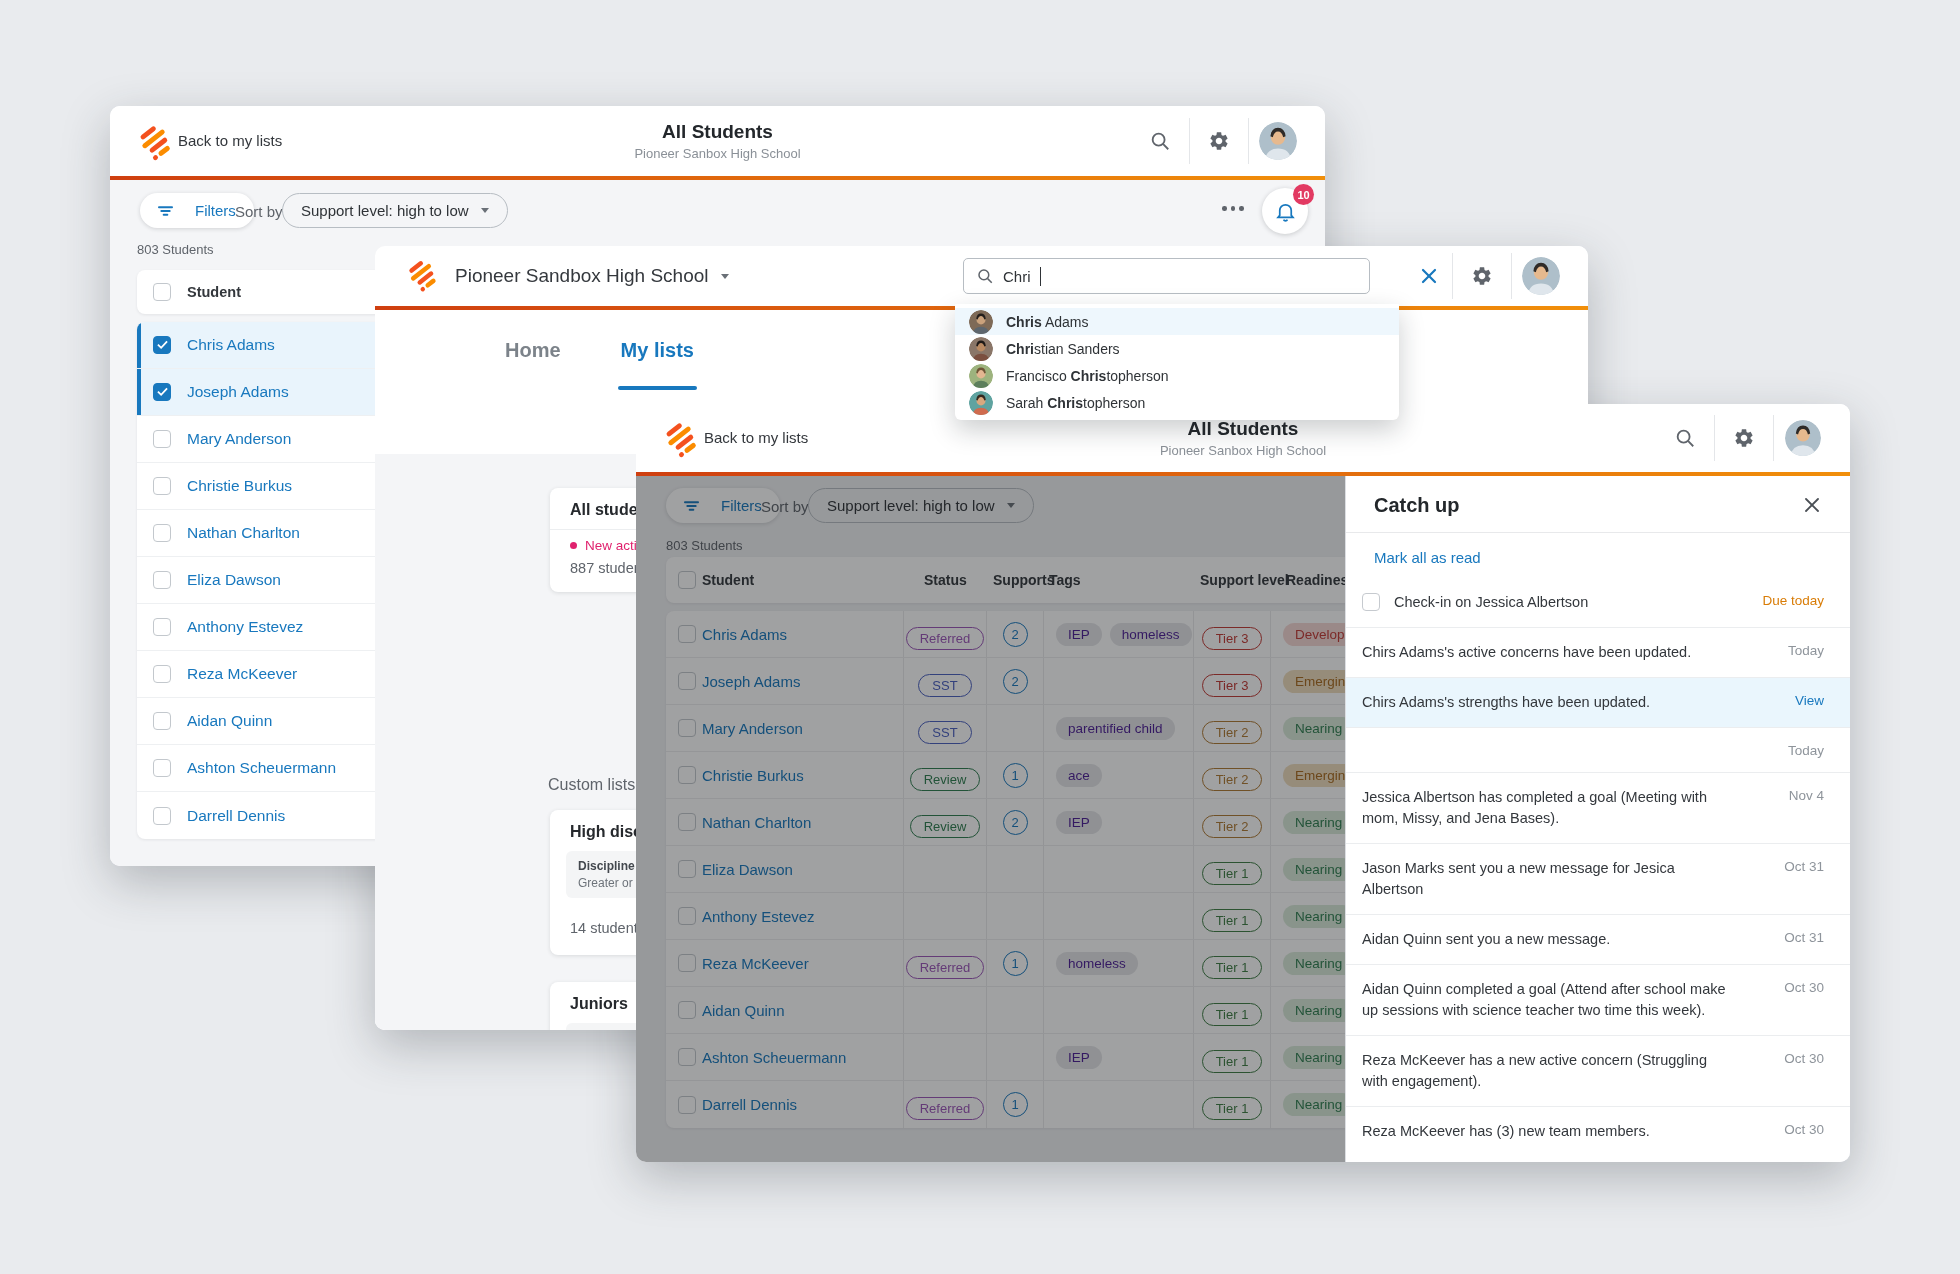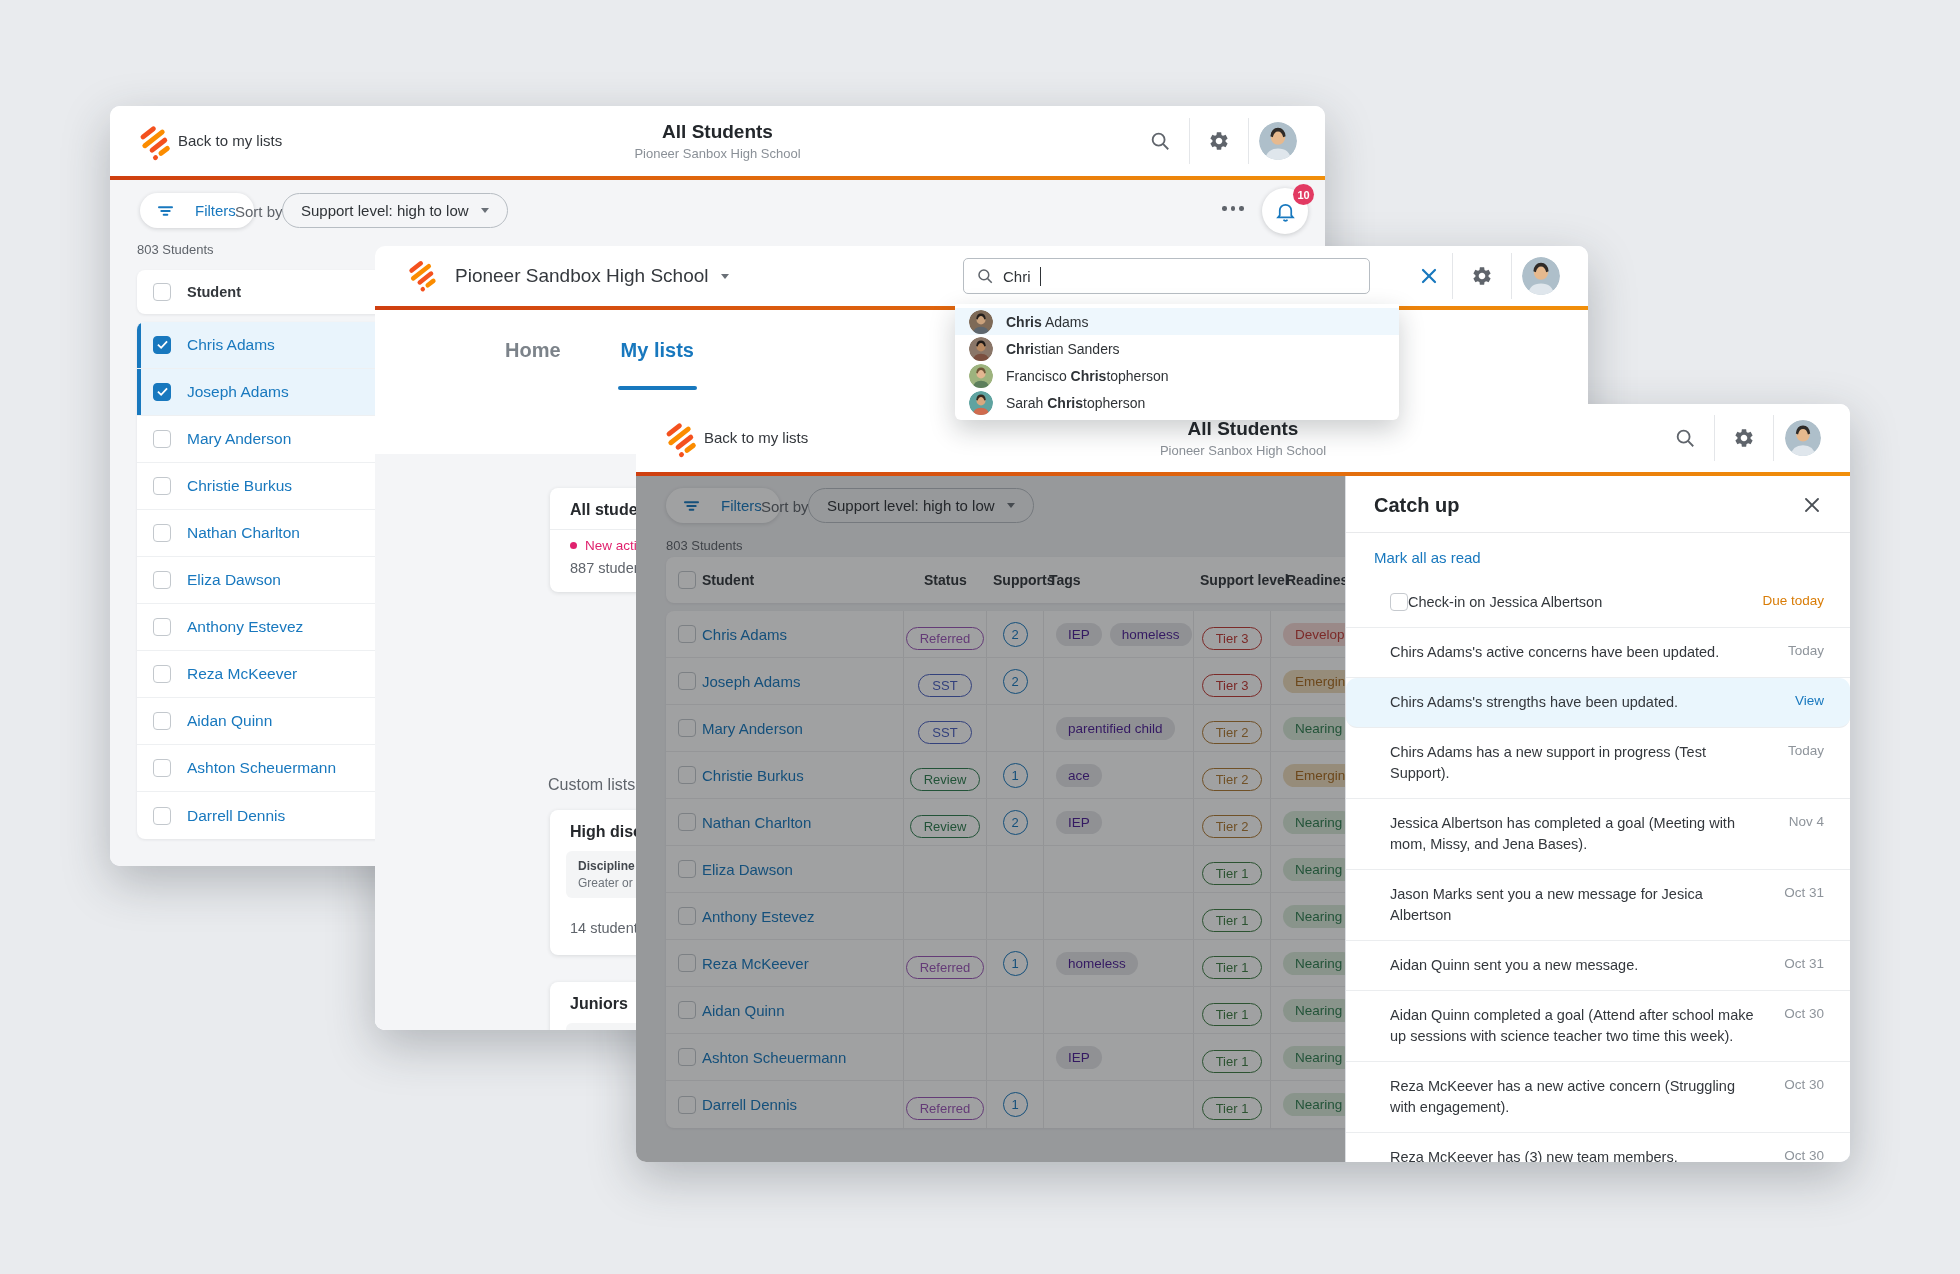--- a/index.html
+++ b/index.html
@@ -113,23 +113,23 @@
   .rpill.nearing{background:#d9ead9;color:#2e7d4f;}
 
   .scrim{position:absolute;left:0;top:0;width:709px;bottom:0;background:rgba(18,19,22,.40);z-index:5;}
   .panel{position:absolute;right:0;top:0;width:505px;bottom:0;background:#fff;border-left:1px solid #dcdee2;z-index:6;
         border-radius:0 0 10px 0;overflow:hidden;}
   .phead{display:flex;align-items:center;justify-content:space-between;padding:15px 24px 13px 28px;border-bottom:1px solid #e8e9eb;}
   .ptitle{font-size:20px;font-weight:bold;color:#23272b;}
   .pclose{width:28px;height:28px;display:flex;align-items:center;justify-content:center;cursor:pointer;}
   .markall{padding:16px 28px 6px;font-size:15px;color:#1878be;cursor:pointer;}
   .citems{margin-top:6px;}
-  .citem{display:flex;align-items:flex-start;padding:14px 26px 14px 44px;border-bottom:1px solid #ebedef;}
+  .citem{display:flex;align-items:flex-start;gap:14px;padding:14px 26px 14px 16px;border-bottom:1px solid #ebedef;}
   .citem:last-child{border-bottom:none;}
-  .citem.highlight{background:#eaf6fd;border-radius:11px;}
+  .citem.highlight{background:#eaf6fd;}
   .ctext{flex:1;font-size:14.5px;color:#33373c;line-height:1.45;max-width:370px;}
   .cmeta{margin-left:auto;font-size:13.5px;color:#8e949b;white-space:nowrap;padding-top:1px;}
   .cmeta.due{color:#d97c06;}
   .cmeta.link{color:#1878be;cursor:pointer;}
   .tcheck{width:18px;height:18px;border:1.5px solid #c6cacf;border-radius:4px;background:#fff;flex:none;margin-top:1px;cursor:pointer;}
 </style>
 </head>
 <body>
 
 <div id="stage">
@@ -795,21 +795,20 @@
             </div>
 
             <div class="citem highlight">
 
               <span class="ctext">Chirs Adams's strengths have been updated.</span>
               <span class="cmeta link">View</span>
             </div>
 
             <div class="citem">
 
-              <span class="ctext">Chirs Adams has a new support in progress (Test Support).</span>
               <span class="cmeta">Today</span>
             </div>
 
             <div class="citem">
 
               <span class="ctext">Jessica Albertson has completed a goal (Meeting with mom, Missy, and Jena Bases).</span>
               <span class="cmeta">Nov 4</span>
             </div>
 
             <div class="citem">

